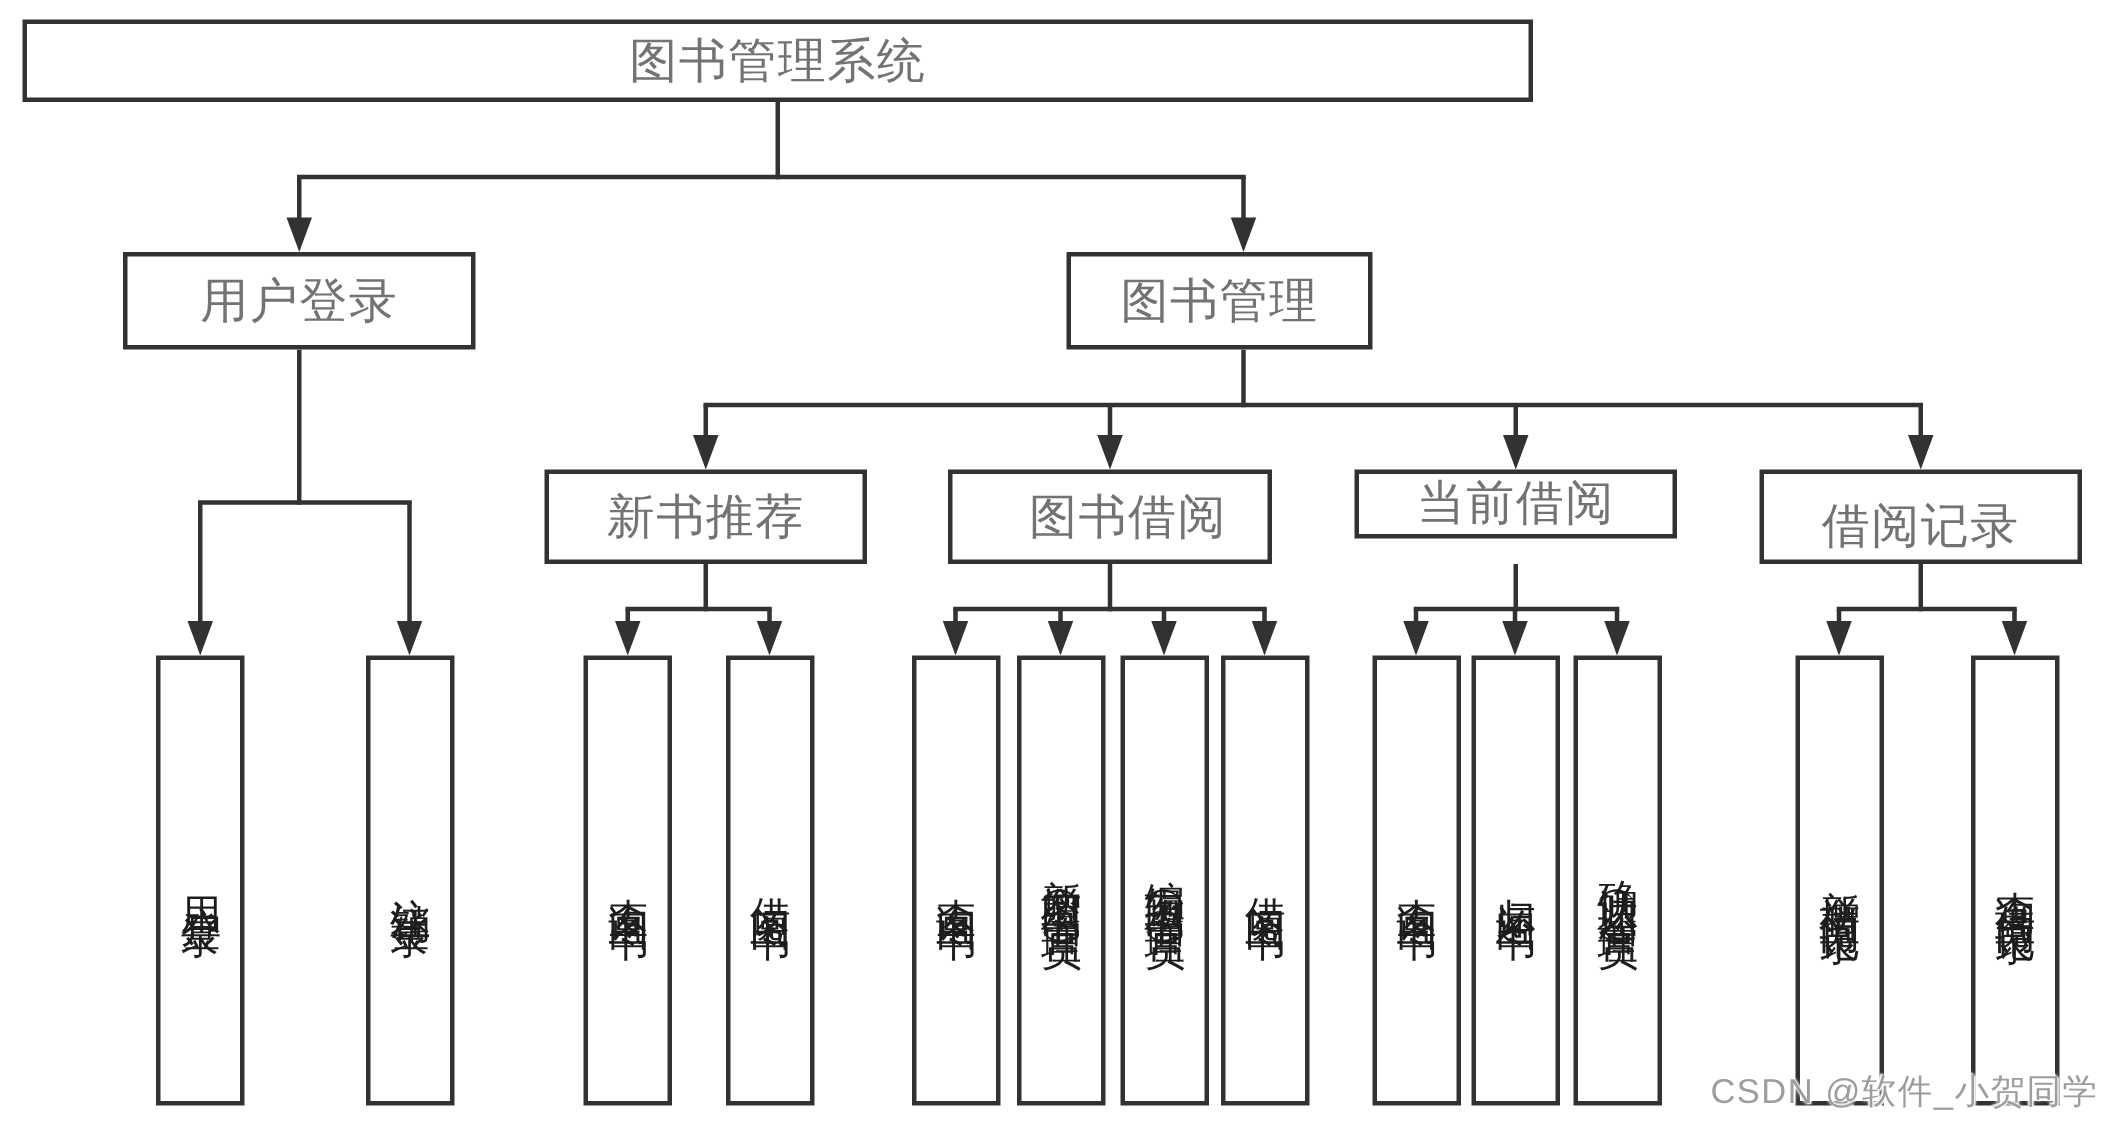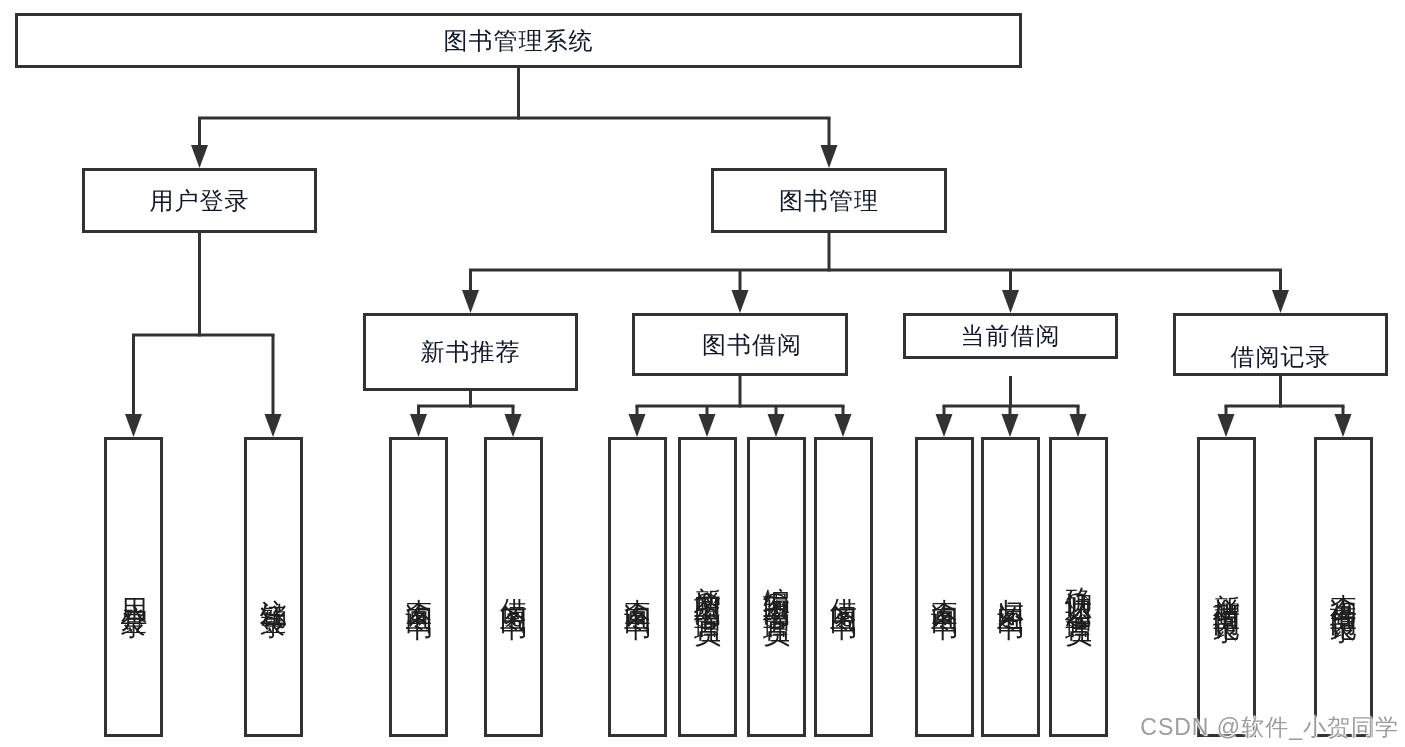--- a/index.html
+++ b/index.html
@@ -15,22 +15,22 @@
   .edges path{fill:#323232;stroke:none;}
   .node{
     position:absolute;
     box-sizing:border-box;
     border:3px solid #323232;
     background:#ffffff;
     display:flex;align-items:center;justify-content:center;
     color:#1d1d1d;
   }
   .hlabel{
-    font-size:24px;
-    color:#0f172a;
+    font-size:32px;
+    color:#737373;
     letter-spacing:1px;
     white-space:nowrap;
   }
   .leaf{top:437px;width:59px;height:300px;}
   .vlabel{
     writing-mode:vertical-rl;
     text-orientation:mixed;
     font-size:27px;
     line-height:1;
     letter-spacing:5px;
@@ -116,25 +116,25 @@
     <path d="M1334.5 414 L1351.5 414 L1343 437 Z"></path>
   </svg>
 
   <div class="node" style="left:15px;top:13px;width:1007px;height:55px;">
     <span class="hlabel">图书管理系统</span>
   </div>
 
   <div class="node" style="left:82px;top:168px;width:235px;height:65px;">
     <span class="hlabel">用户登录</span>
   </div>
-  <div class="node" style="left:711px;top:168px;width:236px;height:65px;">
+  <div class="node" style="left:711px;top:168px;width:204px;height:65px;">
     <span class="hlabel">图书管理</span>
   </div>
 
-  <div class="node" style="left:363px;top:313px;width:215px;height:78px;">
+  <div class="node" style="left:363px;top:313px;width:215px;height:63px;">
     <span class="hlabel">新书推荐</span>
   </div>
   <div class="node" style="left:632px;top:313px;width:216px;height:63px;padding-left:24px;">
     <span class="hlabel">图书借阅</span>
   </div>
   <div class="node" style="left:903px;top:313px;width:215px;height:46px;">
     <span class="hlabel">当前借阅</span>
   </div>
   <div class="node" style="left:1173px;top:313px;width:215px;height:63px;align-items:flex-end;">
     <span class="hlabel">借阅记录</span>

